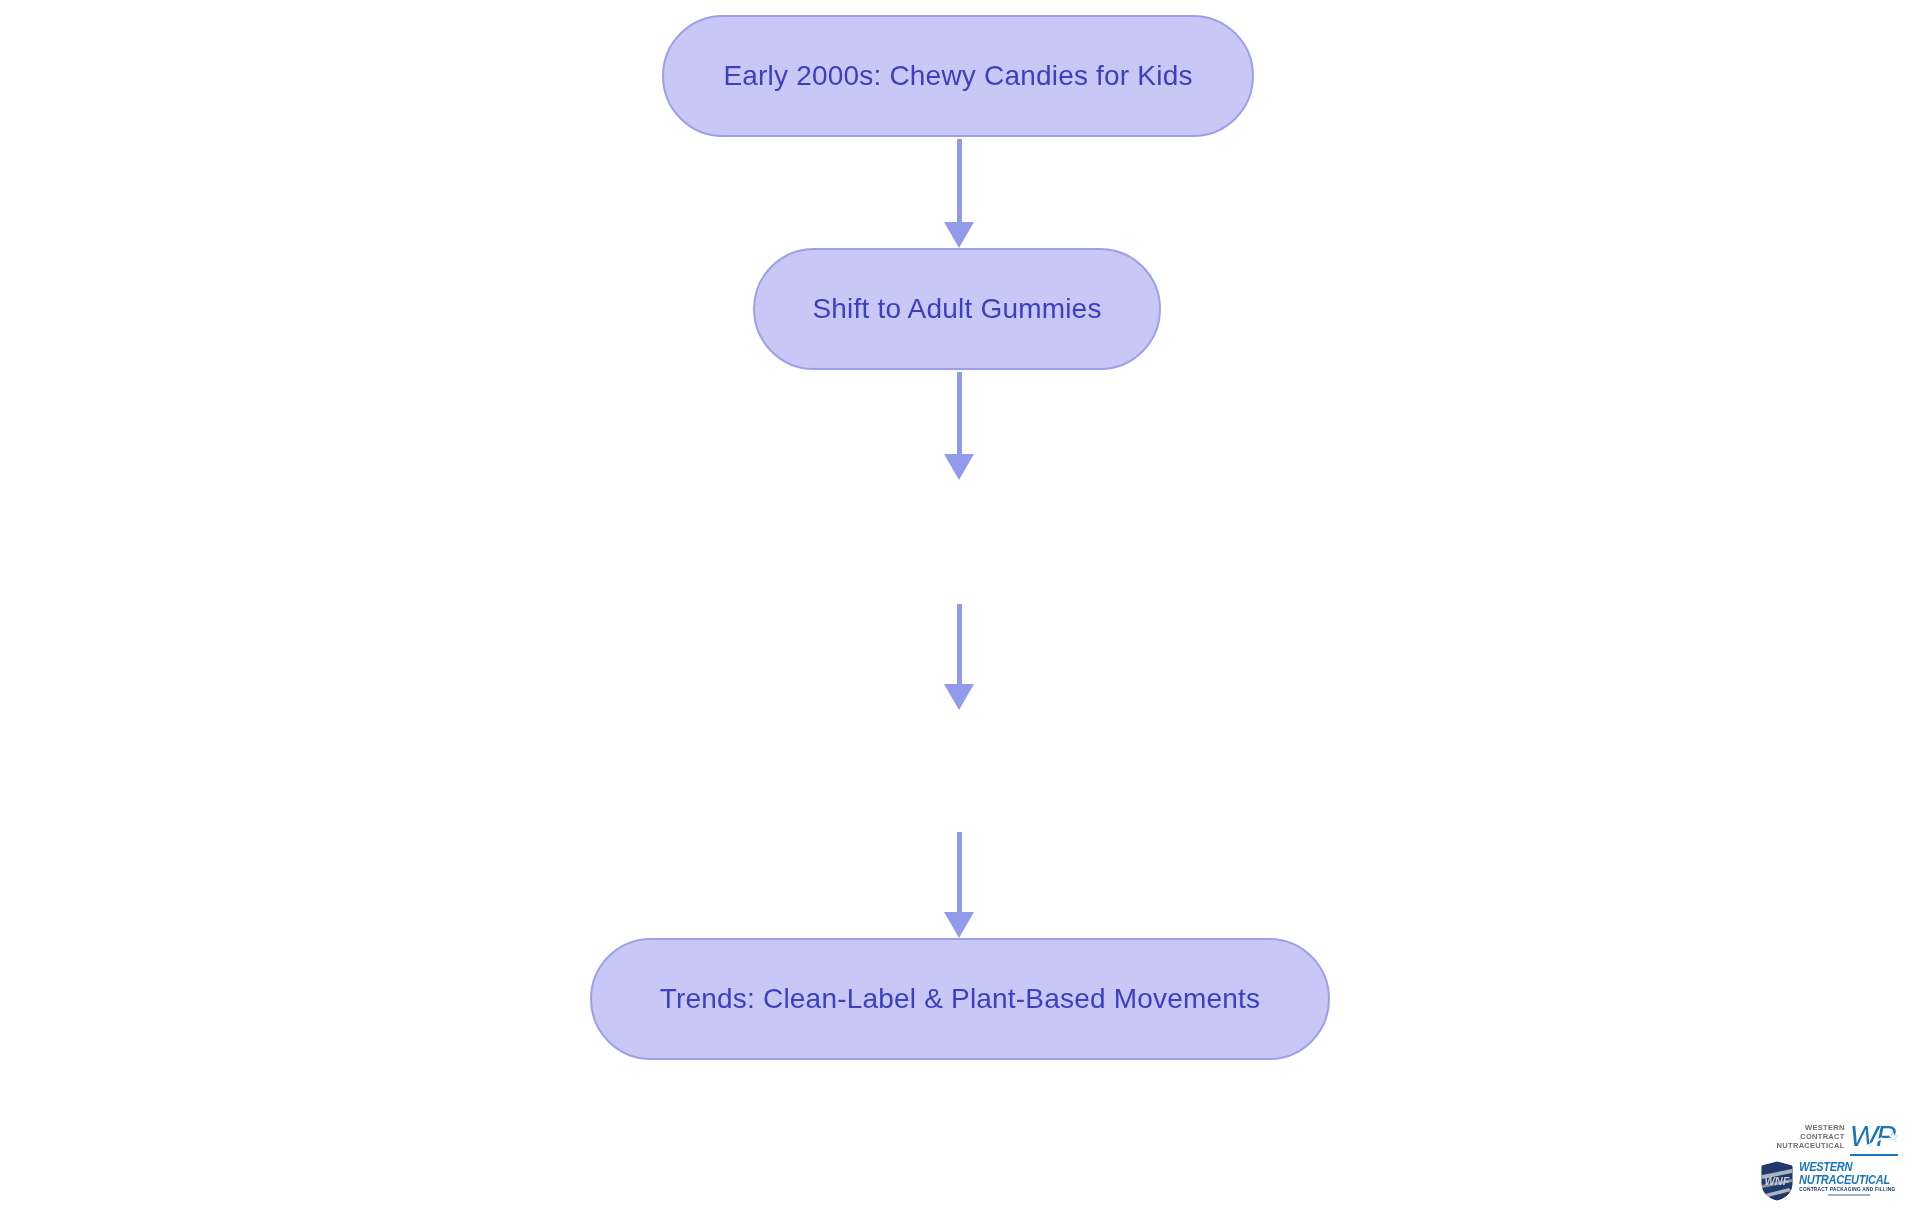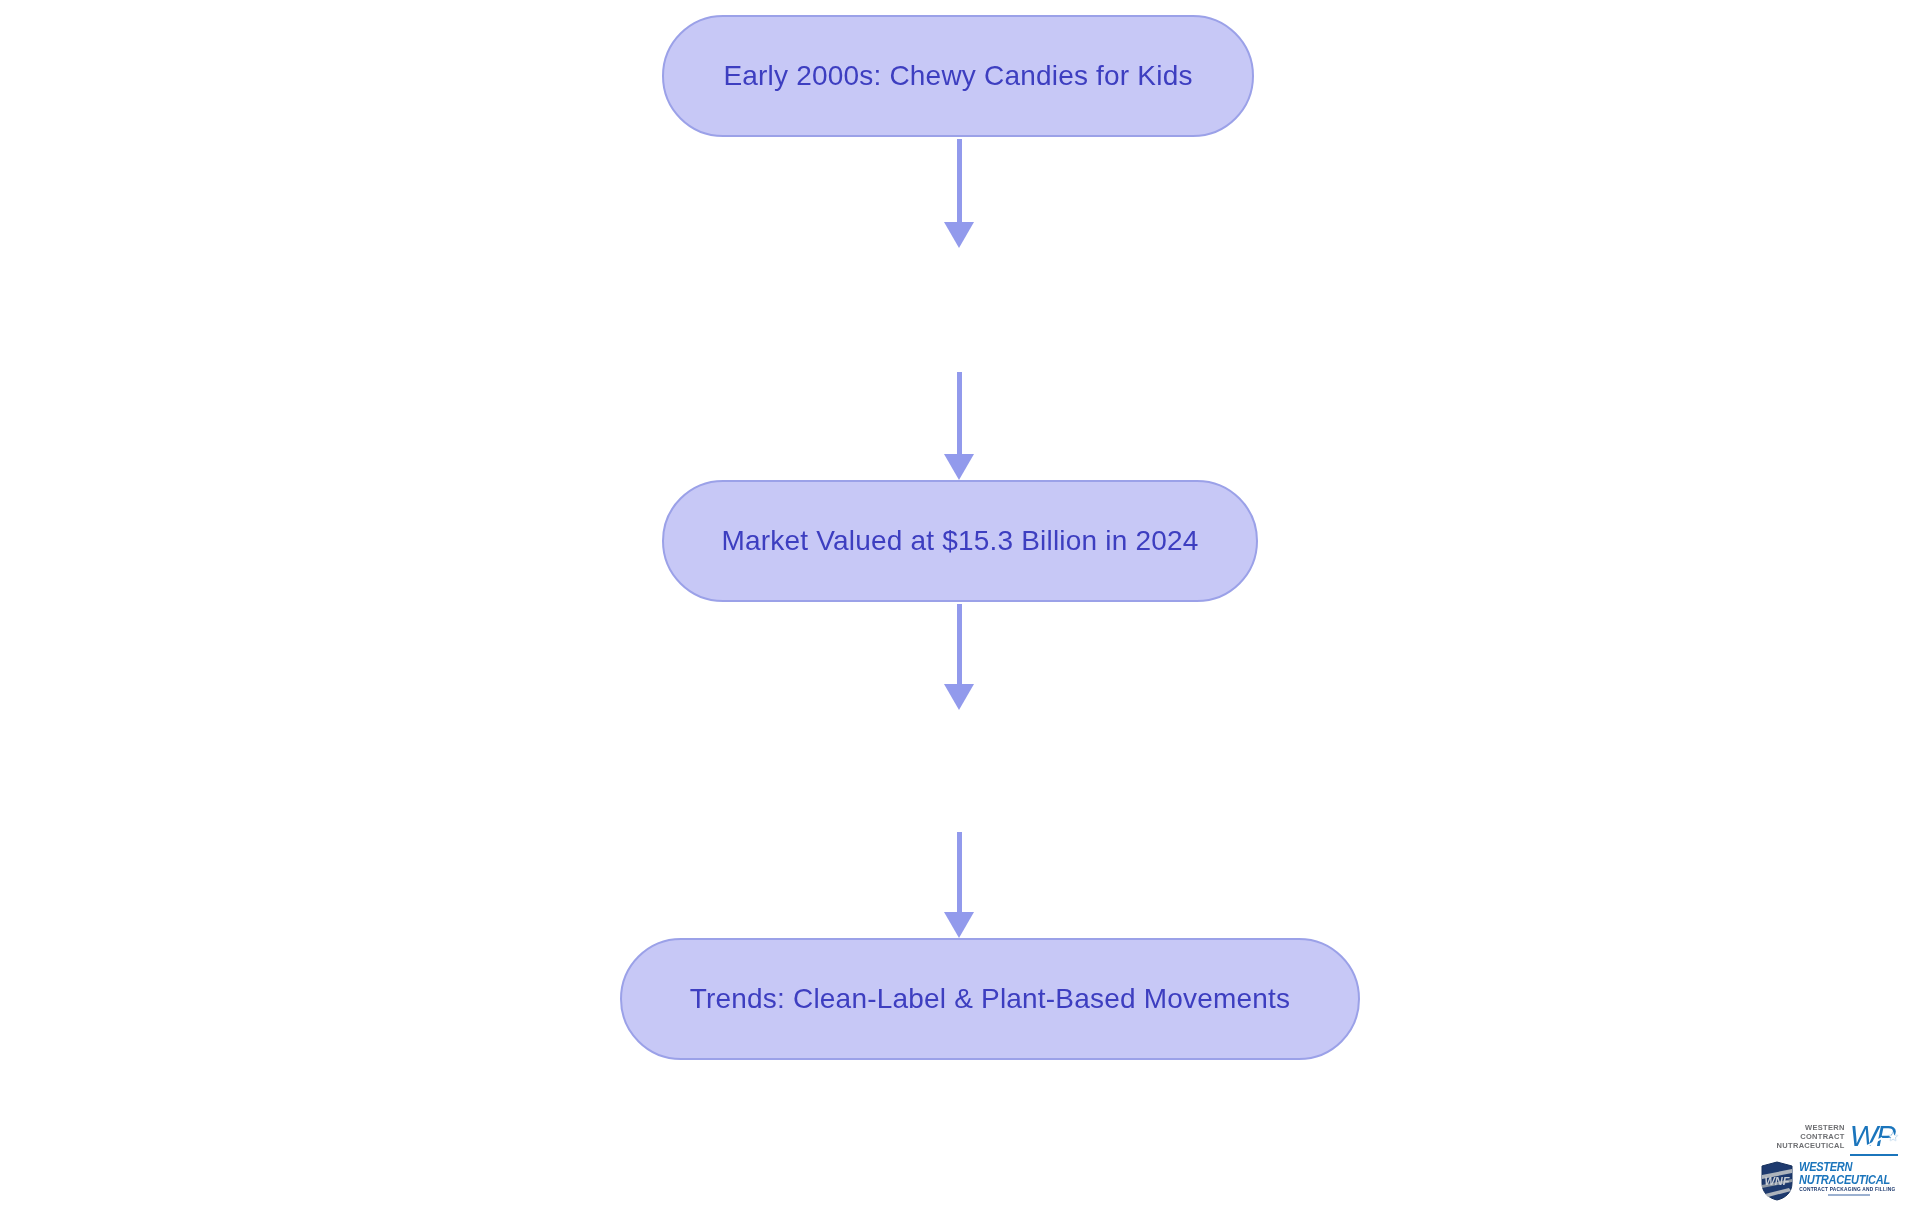--- a/index.html
+++ b/index.html
@@ -103,27 +103,27 @@
 </style>
 </head>
 <body>
 
 <div class="canvas">
 
   <div class="flow-node" style="left:662px;top:15px;width:592px;height:122px;">
     <span>Early 2000s: Chewy Candies for Kids</span>
   </div>
 
-
-  <div class="flow-node" style="left:662px;top:480px;width:596px;height:122px;">
-    <span>Market Valued at $15.3 Billion in 2024</span>
+  <div class="flow-node" style="left:753px;top:248px;width:408px;height:122px;">
+    <span>Shift to Adult Gummies</span>
   </div>
 
 
-  <div class="flow-node" style="left:620px;top:938px;width:740px;height:122px;">
+
+  <div class="flow-node" style="left:590px;top:938px;width:740px;height:122px;">
     <span>Trends: Clean-Label &amp; Plant-Based Movements</span>
   </div>
 
   <div class="flow-arrow" style="left:944px;top:139px;height:109px;">
     <div class="shaft" style="height:84px;"></div>
     <div class="head" style="top:83px;"></div>
   </div>
 
   <div class="flow-arrow" style="left:944px;top:372px;height:108px;">
     <div class="shaft" style="height:83px;"></div>

